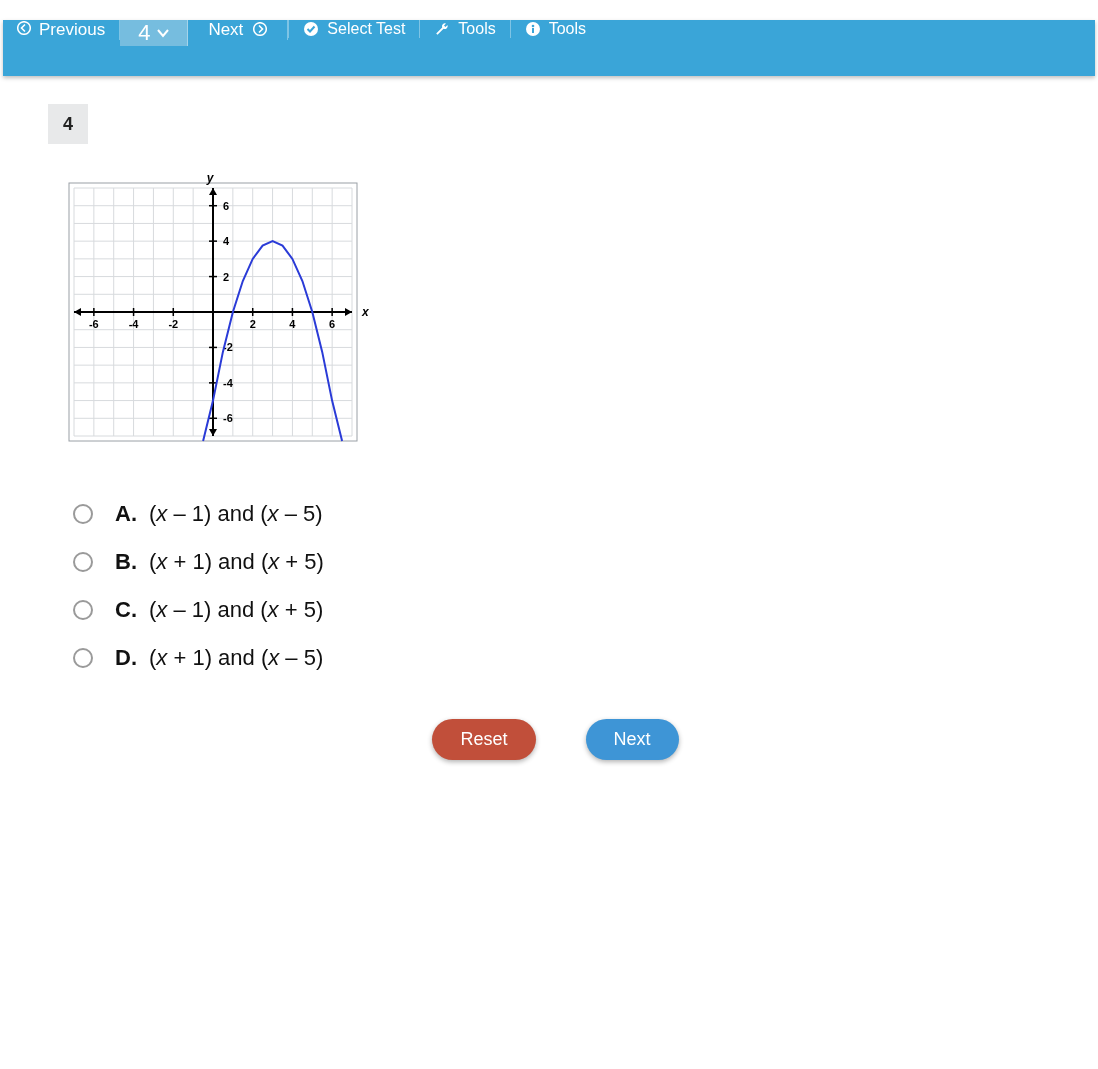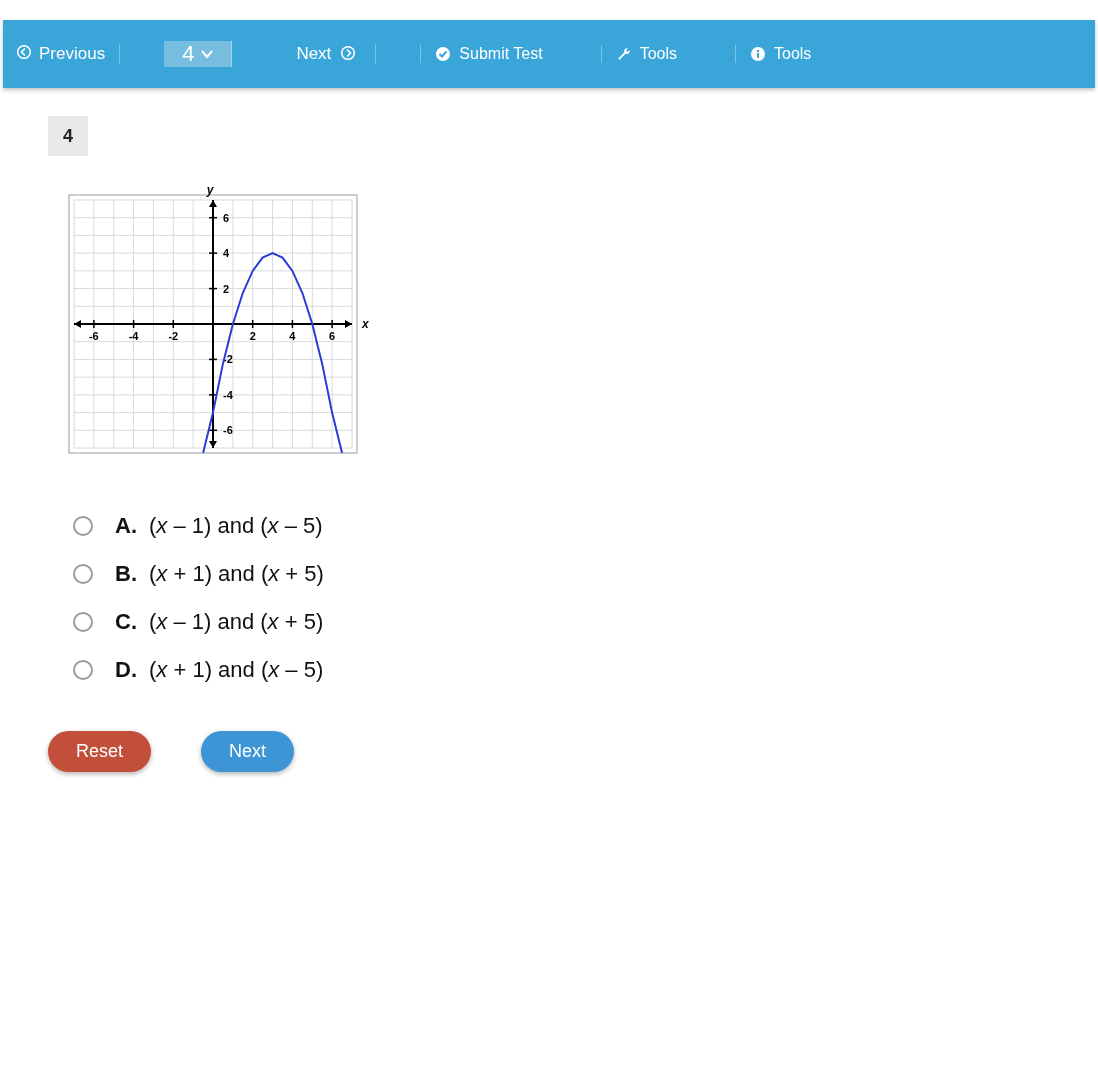--- a/index.html
+++ b/index.html
@@ -4,26 +4,25 @@
 <style>
   * { box-sizing: border-box; }
   body {
     margin: 0;
     font-family: Arial, Helvetica, sans-serif;
     background: #fff;
     width: 1098px;
   }
   .topbar {
     display: flex;
-    align-items: center;
+    align-items: flex-start;
     background: #3aa5d8;
-    height: 68px;
+    height: 56px;
     margin: 20px 3px 0 3px;
     box-shadow: 0 2px 4px rgba(0,0,0,.25);
-    gap: 44px;
   }
   .topbar > div { display:flex; align-items:center; }
   .tb-prev {
     color:#fff; font-size:17px; padding:0 14px; cursor:pointer;
     border-right:1px solid rgba(255,255,255,.35);
   }
   .tb-prev .arr { margin-right:8px; font-size:17px; }
   .tb-num {
     background:#76bddf; color:#fff; font-size:22px; padding:0 18px; cursor:pointer;
     border-right:1px solid rgba(255,255,255,.35);
@@ -54,21 +53,21 @@
   .answers { margin:35px 0 0 25px; }
   .ans-row {
     display:flex; align-items:center; font-size:22px; color:#111; margin-bottom:22px; cursor:pointer;
   }
   .ans-row .radio {
     width:20px; height:20px; border:2px solid #9a9a9a; border-radius:50%;
     margin-right:22px; flex:0 0 auto;
   }
   .ans-row .letter { font-weight:bold; min-width:34px; }
   .ans-row .txt .it { font-style:italic; }
-  .btn-row { margin-top:48px; display:flex; justify-content:flex-start; gap:50px; }
+  .btn-row { margin-top:48px; display:flex; justify-content:center; gap:50px; }
   .pill {
     border:none; color:#fff; font-size:18px; padding:10px 28px;
     border-radius:26px; cursor:pointer; box-shadow:0 2px 5px rgba(0,0,0,.3);
   }
   .pill.reset { background:#c14f3a; }
   .pill.next  { background:#3e95d6; }
   svg text { font-family: Arial, Helvetica, sans-serif; font-weight:bold; }
 </style>
 </head>
 <body>
@@ -100,21 +99,21 @@
         </svg>
     </span>
   </div>
   <div class="tb-submit">
     <span class="ic">
       <svg width="16" height="16" viewBox="0 0 16 16">
           <circle cx="8" cy="8" r="7" fill="#fff"></circle>
           <path d="M4.5 8 L7 10.5 L11.5 5.5" fill="none" stroke="#3aa5d8" stroke-width="2"></path>
         </svg>
     </span>
-    <span>Submit Test</span>
+    <span>Select Test</span>
   </div>
   <div class="tb-tools">
     <span class="ic">
       <svg width="16" height="16" viewBox="0 0 16 16">
           <path d="M13.5 4 a3 3 0 0 1 -4 3.8 L3.5 13.8 l-1.3 -1.3 L8.2 6.5 A3 3 0 0 1 12 2.5 l-2 2 l1.5 1.5 z" fill="#fff"></path>
         </svg>
     </span>
     <span>Tools</span>
   </div>
   <div class="tb-info">

